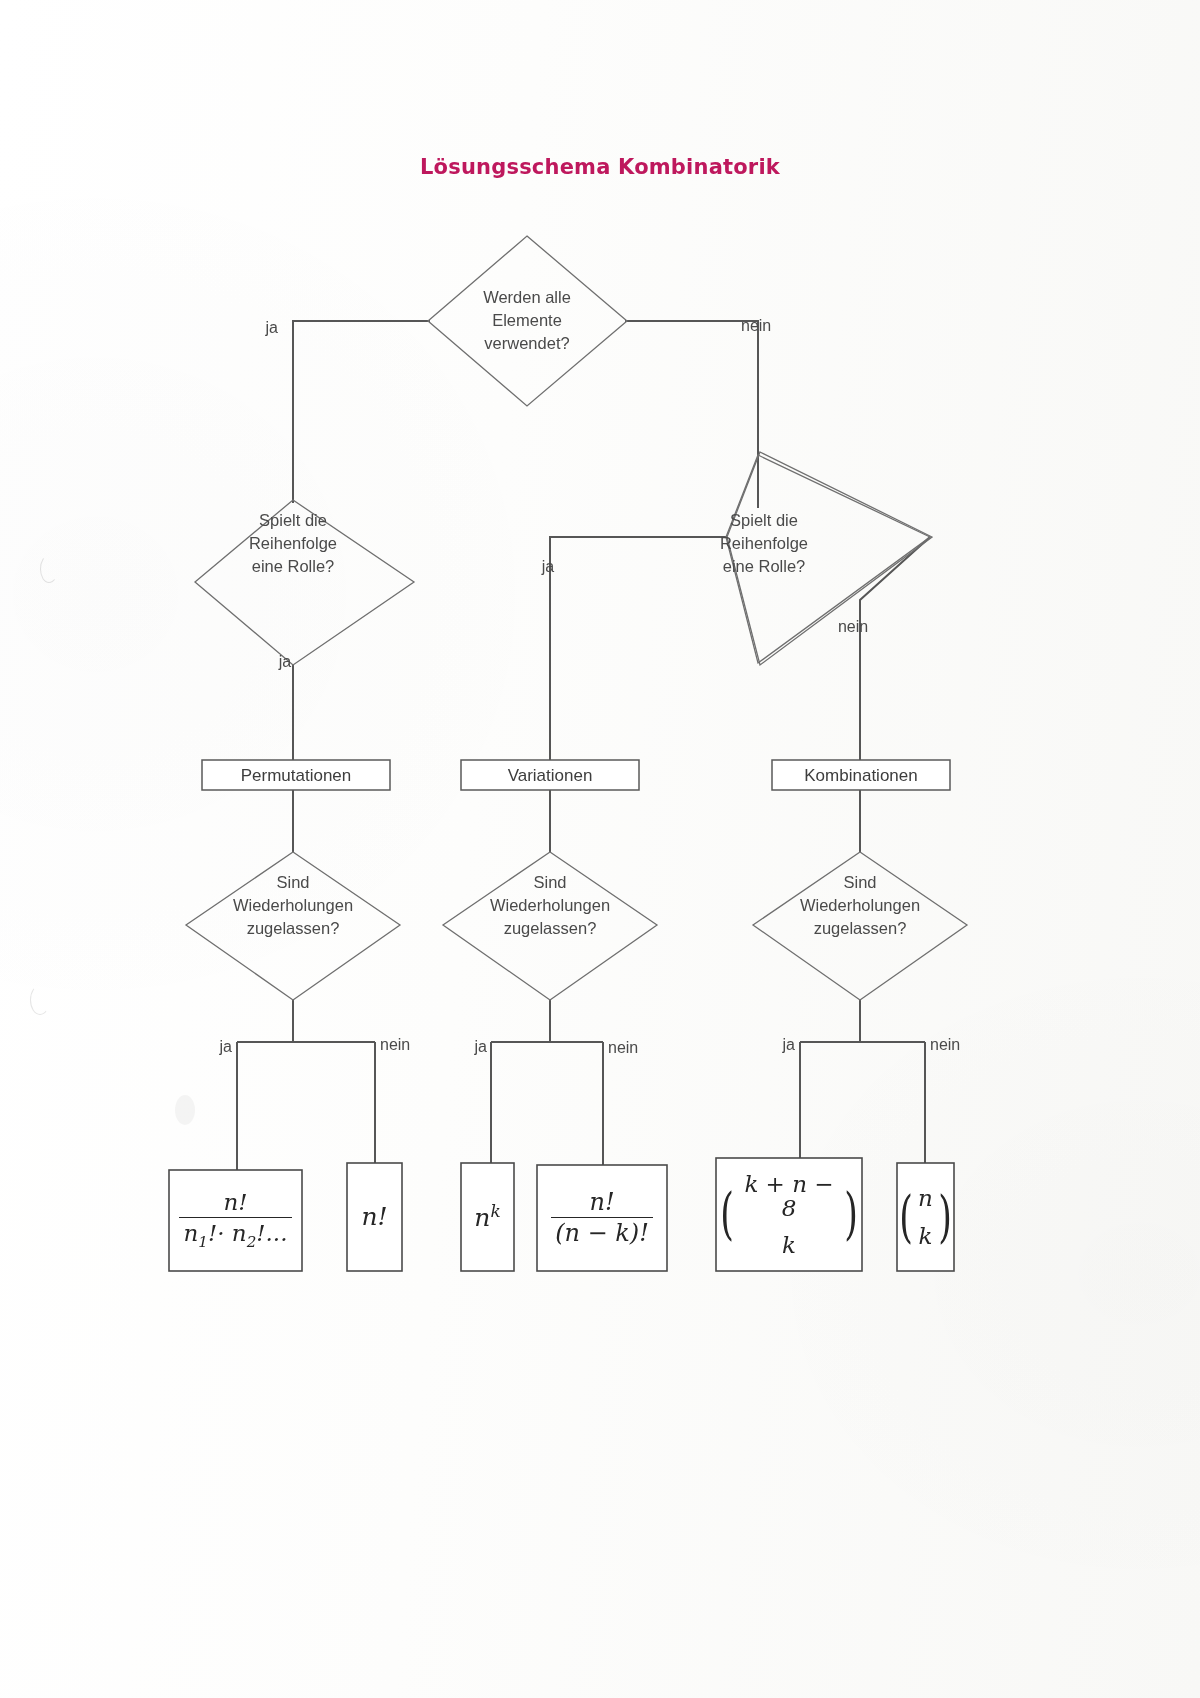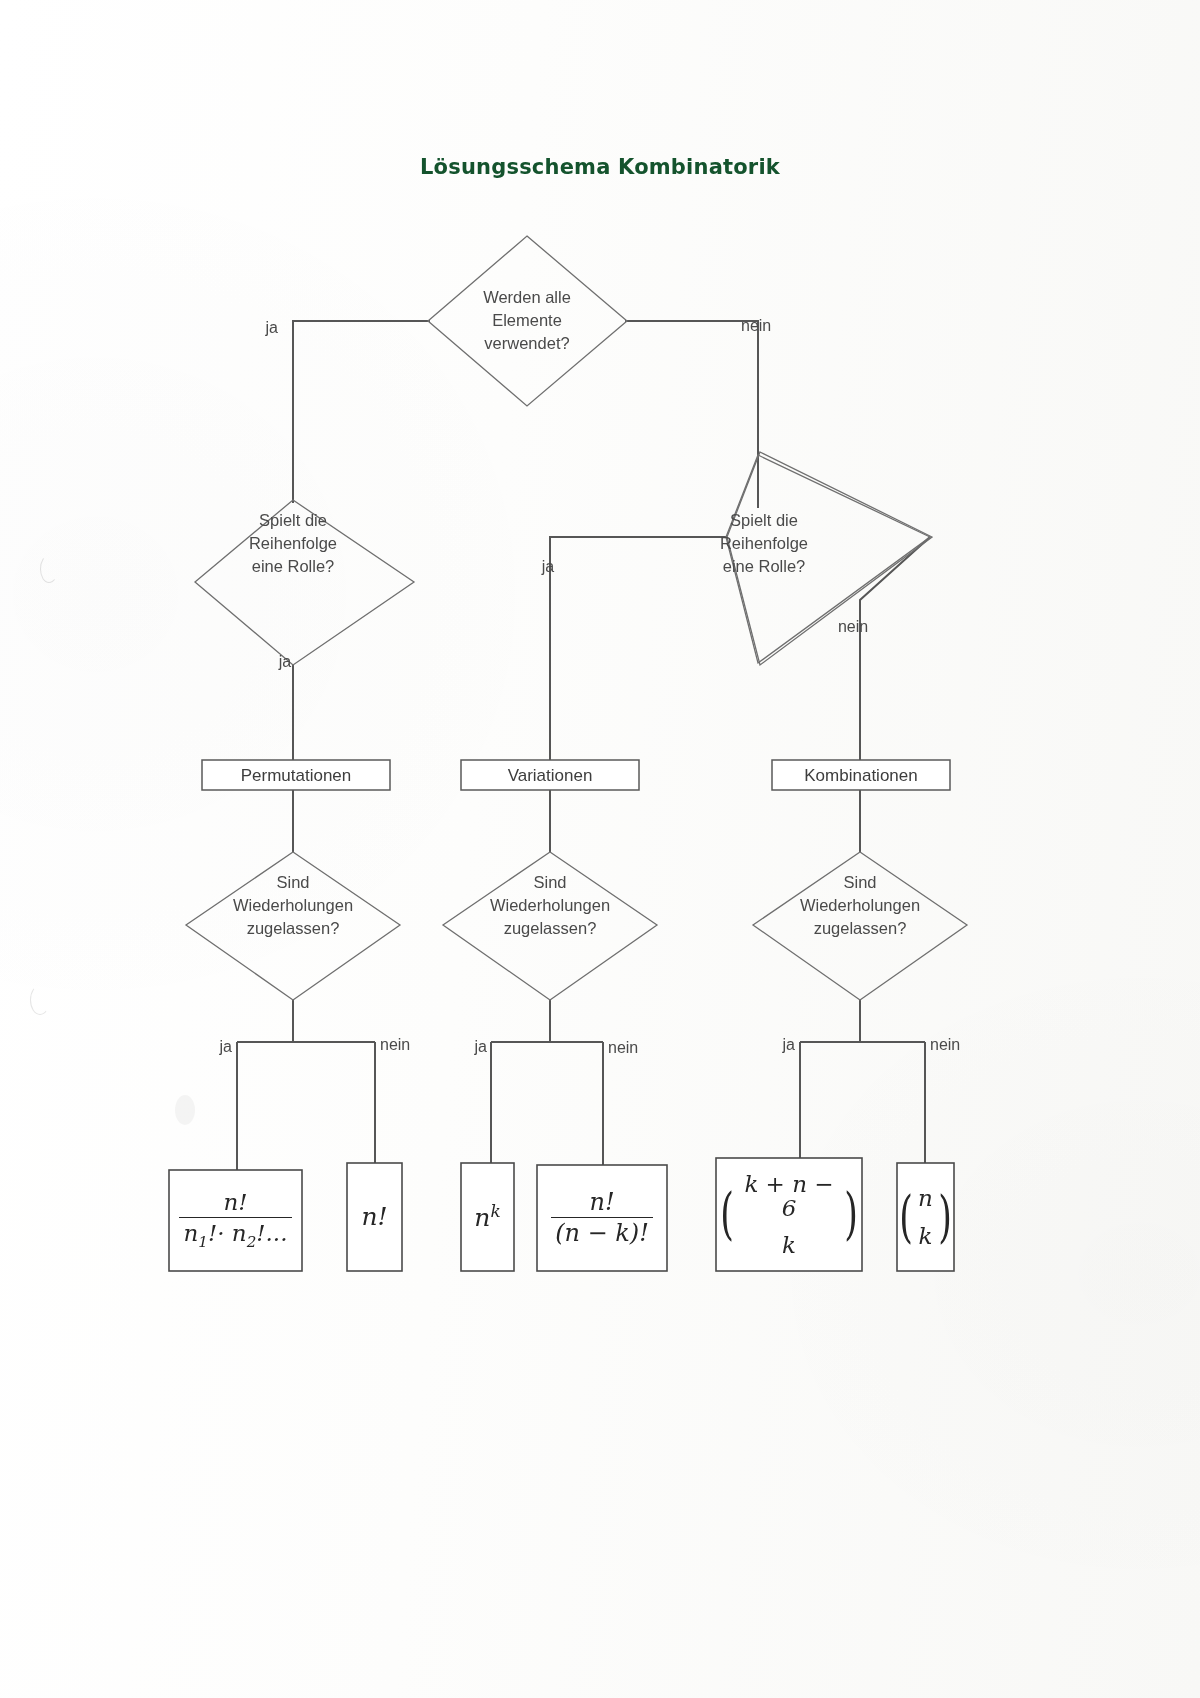--- a/index.html
+++ b/index.html
@@ -32,21 +32,21 @@
   }
   #title {
     position: absolute;
     top: 155px;
     left: 0;
     width: 1200px;
     text-align: center;
     font-size: 21px;
     font-weight: bold;
     letter-spacing: 0.2px;
-    color: #14532d;
+    color: #be185d;
     font-family: "DejaVu Sans", sans-serif;
   }
   svg#chart {
     position: absolute;
     top: 0;
     left: 0;
   }
   .node-shape {
     fill: none;
     stroke: #6f6f6f;
@@ -311,21 +311,21 @@
       <span class="num">n!</span>
       <span class="bar"></span>
       <span class="den">(n − k)!</span>
     </span>
   </div>
 
   <div class="formula" style="left:716px; top:1158px; width:146px; height:113px; font-size:23px;">
     <span class="binom">
       <span class="paren">(</span>
       <span class="binom-stack">
-        <span class="top">k + n − 6</span>
+        <span class="top">k + n − 8</span>
         <span class="bottom">k</span>
       </span>
       <span class="paren">)</span>
     </span>
   </div>
 
   <div class="formula" style="left:897px; top:1163px; width:57px; height:108px; font-size:23px;">
     <span class="binom">
       <span class="paren">(</span>
       <span class="binom-stack">

